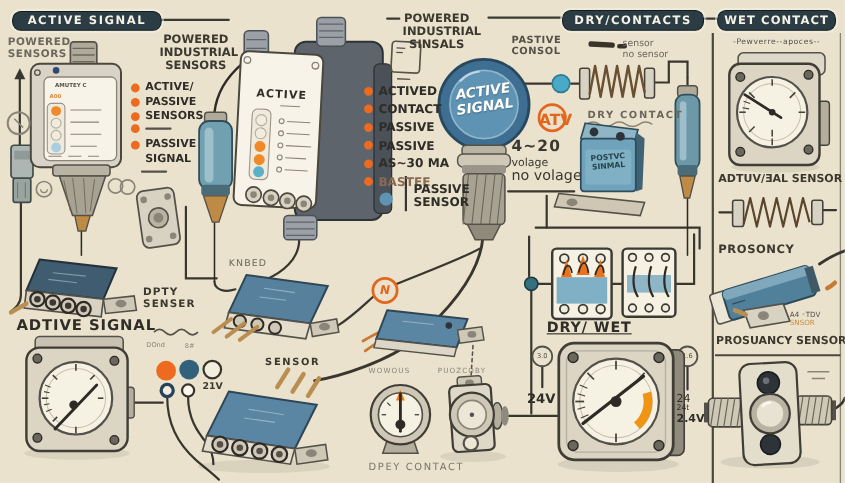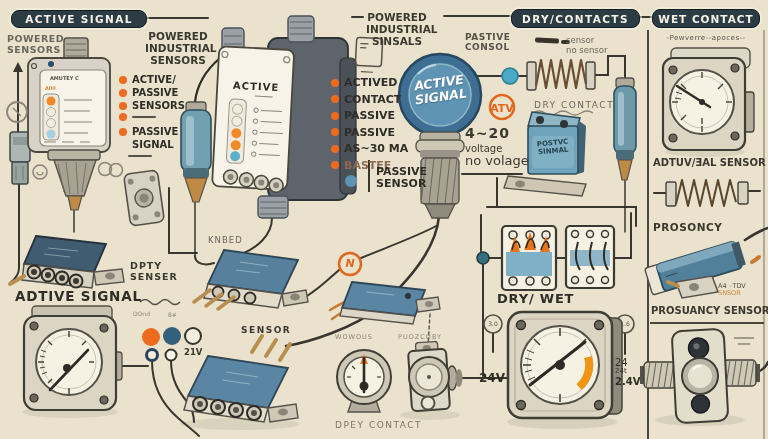--- a/index.html
+++ b/index.html
@@ -613,37 +613,37 @@
 <div class="t" style="left:335px;top:420px;font-size:9px;letter-spacing:1.5px;color:#7c7668;">DPEY CONTACT</div>
 
 <div class="t bold lines" style="left:465px;top:32px;font-size:9px;color:#55514a;letter-spacing:0.5px;">
   <div>PASTIVE</div>
   <div>CONSOL</div>
 </div>
 <div class="t gray lines" style="left:566px;top:36px;font-size:8.5px;">
   <div>sensor</div>
   <div>no sensor</div>
 </div>
-<div class="t bold ctr" style="left:490px;top:103px;width:24px;font-size:11px;color:#e2661c;">ATV</div>
-<div class="t gray" style="left:534px;top:100px;font-size:9px;letter-spacing:1.5px;">DRY CONTACT</div>
+<div class="t bold ctr" style="left:490px;top:103px;width:24px;font-size:14px;color:#e2661c;">ATV</div>
+<div class="t gray" style="left:534px;top:100px;font-size:9px;letter-spacing:1.5px;font-weight:bold;">DRY CONTACT</div>
 
 <div class="t lines" style="left:465px;top:126px;color:#3b382f;">
   <div style="font-size:14px;font-weight:bold;letter-spacing:1px;">4~20</div>
-  <div style="font-size:10px;margin-top:1px;">voltage</div>
+  <div style="font-size:10px;margin-top:1px;">volage</div>
   <div style="font-size:13px;">no volage</div>
 </div>
 
 <div class="t bold ctr lines" style="left:531px;top:140px;width:44px;font-size:7px;color:#27454f;transform:rotate(-5deg);">
   <div>POSTVC</div>
   <div>SINMAL</div>
 </div>
 
-<div class="t bold" style="left:497px;top:292px;font-size:13px;letter-spacing:0.8px;">DRY/ WET</div>
+<div class="t bold" style="left:497px;top:292px;font-size:13px;letter-spacing:0.8px;text-decoration:underline;">DRY/ WET</div>
 <div class="t ctr" style="left:484px;top:321px;width:18px;font-size:6px;color:#55514a;">3.0</div>
-<div class="t bold" style="left:479px;top:356px;font-size:12px;margin-top:16px;">24V</div>
+<div class="t bold" style="left:479px;top:356px;font-size:12px;">24V</div>
 <div class="t ctr" style="left:616px;top:321px;width:18px;font-size:6px;color:#55514a;">1.6</div>
 <div class="t lines" style="left:615px;top:357px;color:#2f2d28;">
   <div style="font-size:10px;font-weight:normal;">24</div>
   <div style="font-size:7px;">24t</div>
   <div style="font-size:10px;font-weight:bold;">2.4V</div>
 </div>
 
 <div class="t ctr" style="left:650px;top:35px;width:112px;font-size:7px;color:#55514a;letter-spacing:0.5px;">-Pewverre--apoces--</div>
 <div class="t bold" style="left:653px;top:157px;font-size:10px;color:#3b382f;">ADTUV/ƎAL SENSOR</div>
 <div class="t bold" style="left:653px;top:222px;font-size:10.5px;color:#3b382f;letter-spacing:0.5px;">PROSONCY</div>

